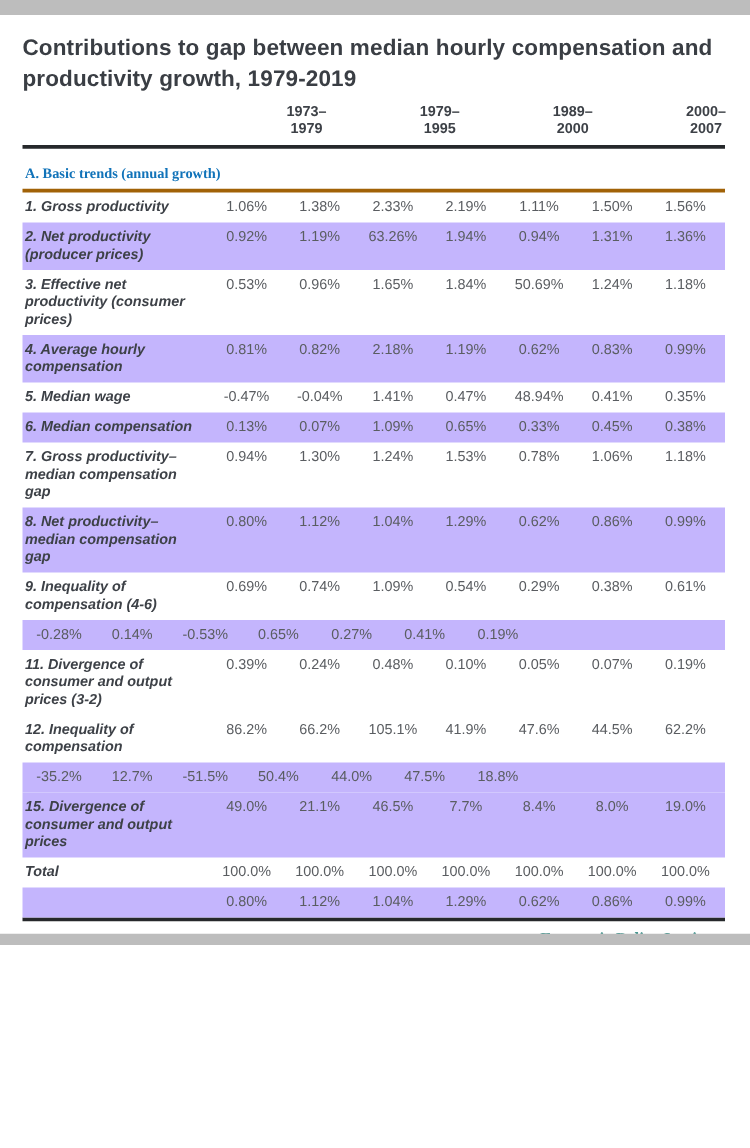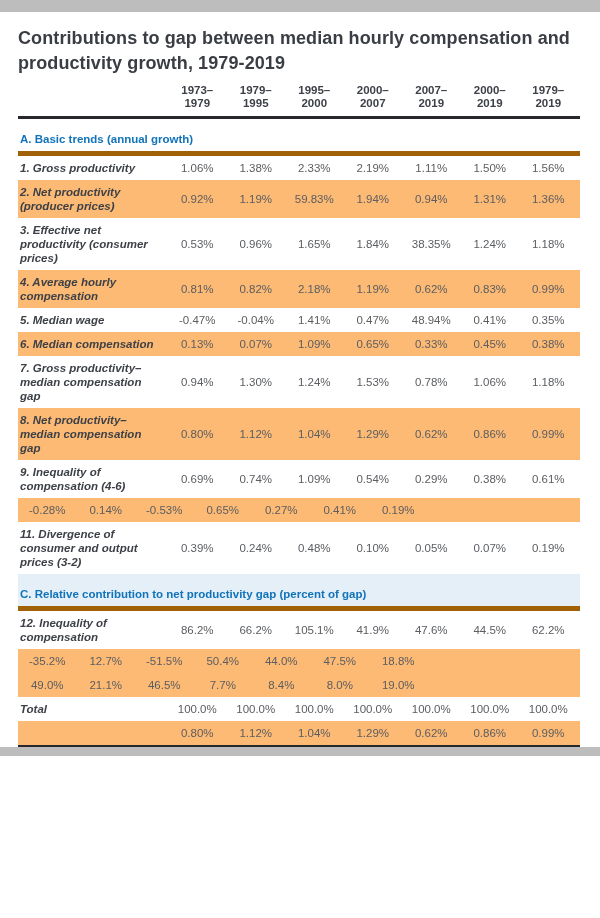--- a/index.html
+++ b/index.html
@@ -13,36 +13,36 @@
   .gray-bar.top{height:12px;}
   .gray-bar.bottom{height:9px;}
   .content{flex:1 1 auto;min-height:0;overflow:hidden;padding:0 20px 0 18px;}
 
   .title{
     font-size:18px;font-weight:bold;color:#3a3e44;
     line-height:1.38;margin:14px 0 8px 0;letter-spacing:.1px;
   }
 
   .table{border-bottom:3px solid #26282b;}
-  .chead{display:flex;align-items:flex-end;border-bottom:3px solid #26282b;padding-bottom:6px;}
+  .chead{display:flex;align-items:flex-end;border-bottom:3px solid #26282b;padding-bottom:6px;gap:48px;}
   .chead-spacer{width:150px;flex:0 0 auto;}
   .col-h{
     width:58.5px;flex:0 0 auto;text-align:center;
     font-weight:bold;font-size:11.5px;line-height:13px;color:#3d4147;
   }
 
   .section-head{
-    padding:14px 0 5px 0;border-bottom:5px solid #a16207;
-    font-weight:bold;font-size:11.5px;line-height:13px;color:#1173b9;
+    padding:14px 0 5px 0;border-bottom:3px solid #a16207;
+    font-weight:bold;font-size:11.5px;line-height:13px;color:#1173b9;font-family:Liberation Serif, serif;
   }
   .section-head .sh-text{padding-left:2px;}
   .section-head.shaded{background:#e4eff8;}
 
-  .t-row{display:flex;align-items:center;padding:5px 0;}
-  .t-row.shaded{background:#fdba74;}
+  .t-row{display:flex;align-items:flex-start;padding:5px 0;}
+  .t-row.shaded{background:#c4b5fd;}
   .t-label{
     width:150px;flex:0 0 auto;box-sizing:border-box;padding:0 8px 0 2px;
     font-weight:bold;font-style:italic;font-size:11.5px;line-height:14px;color:#3d4147;
   }
   .t-cell{
     width:58.5px;flex:0 0 auto;text-align:center;
     font-size:11.5px;line-height:14px;color:#5a5d61;
   }
 
   .source{
@@ -66,21 +66,21 @@
 
       <div class="col-h">
             <div>1973–</div>
             <div>1979</div>
           </div>
           <div class="col-h">
             <div>1979–</div>
             <div>1995</div>
           </div>
           <div class="col-h">
-            <div>1995–</div>
+            <div>1989–</div>
             <div>2000</div>
           </div>
           <div class="col-h">
             <div>2000–</div>
             <div>2007</div>
           </div>
           <div class="col-h">
             <div>2007–</div>
             <div>2019</div>
           </div>
@@ -105,33 +105,33 @@
             <div class="t-cell">2.33%</div>
             <div class="t-cell">2.19%</div>
             <div class="t-cell">1.11%</div>
             <div class="t-cell">1.50%</div>
             <div class="t-cell">1.56%</div>
           </div>
           <div class="t-row shaded">
             <div class="t-label">2. Net productivity (producer prices)</div>
             <div class="t-cell">0.92%</div>
             <div class="t-cell">1.19%</div>
-            <div class="t-cell">59.83%</div>
+            <div class="t-cell">63.26%</div>
             <div class="t-cell">1.94%</div>
             <div class="t-cell">0.94%</div>
             <div class="t-cell">1.31%</div>
             <div class="t-cell">1.36%</div>
           </div>
           <div class="t-row">
             <div class="t-label">3. Effective net productivity (consumer prices)</div>
             <div class="t-cell">0.53%</div>
             <div class="t-cell">0.96%</div>
             <div class="t-cell">1.65%</div>
             <div class="t-cell">1.84%</div>
-            <div class="t-cell">38.35%</div>
+            <div class="t-cell">50.69%</div>
             <div class="t-cell">1.24%</div>
             <div class="t-cell">1.18%</div>
           </div>
           <div class="t-row shaded">
             <div class="t-label">4. Average hourly compensation</div>
             <div class="t-cell">0.81%</div>
             <div class="t-cell">0.82%</div>
             <div class="t-cell">2.18%</div>
             <div class="t-cell">1.19%</div>
             <div class="t-cell">0.62%</div>
@@ -200,43 +200,41 @@
           <div class="t-row">
             <div class="t-label">11. Divergence of consumer and output prices (3-2)</div>
             <div class="t-cell">0.39%</div>
             <div class="t-cell">0.24%</div>
             <div class="t-cell">0.48%</div>
             <div class="t-cell">0.10%</div>
             <div class="t-cell">0.05%</div>
             <div class="t-cell">0.07%</div>
             <div class="t-cell">0.19%</div>
           </div>
-          <div class="section-head shaded">
-            <div class="sh-text">C. Relative contribution to net productivity gap (percent of gap)</div>
-          </div>
           <div class="t-row">
             <div class="t-label">12. Inequality of compensation</div>
             <div class="t-cell">86.2%</div>
             <div class="t-cell">66.2%</div>
             <div class="t-cell">105.1%</div>
             <div class="t-cell">41.9%</div>
             <div class="t-cell">47.6%</div>
             <div class="t-cell">44.5%</div>
             <div class="t-cell">62.2%</div>
           </div>
           <div class="t-row shaded">
             <div class="t-cell">-35.2%</div>
             <div class="t-cell">12.7%</div>
             <div class="t-cell">-51.5%</div>
             <div class="t-cell">50.4%</div>
             <div class="t-cell">44.0%</div>
             <div class="t-cell">47.5%</div>
             <div class="t-cell">18.8%</div>
           </div>
           <div class="t-row shaded">
+            <div class="t-label">15. Divergence of consumer and output prices</div>
             <div class="t-cell">49.0%</div>
             <div class="t-cell">21.1%</div>
             <div class="t-cell">46.5%</div>
             <div class="t-cell">7.7%</div>
             <div class="t-cell">8.4%</div>
             <div class="t-cell">8.0%</div>
             <div class="t-cell">19.0%</div>
           </div>
           <div class="t-row">
             <div class="t-label">Total</div>

